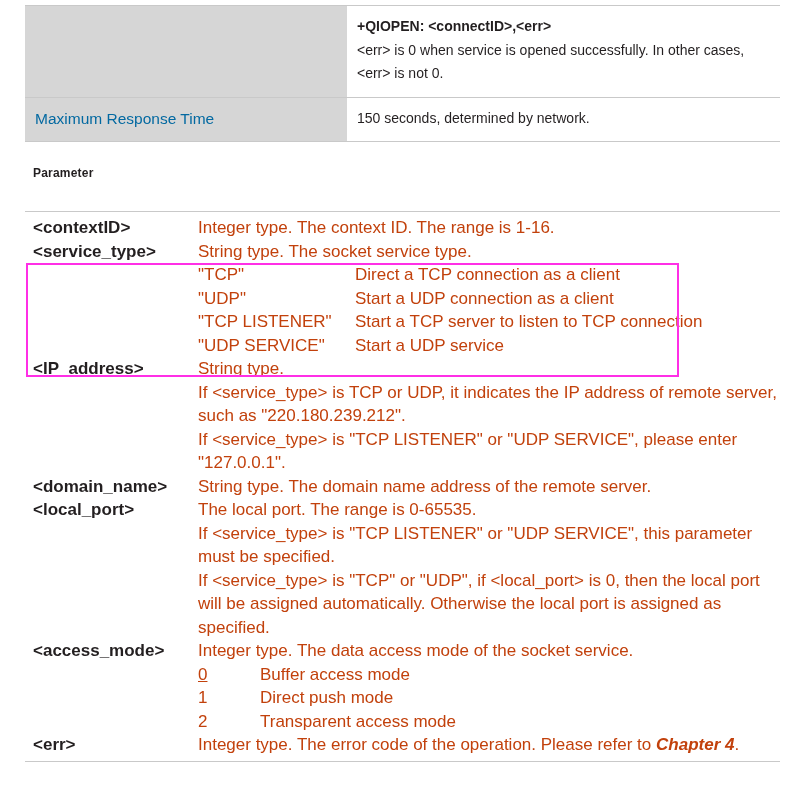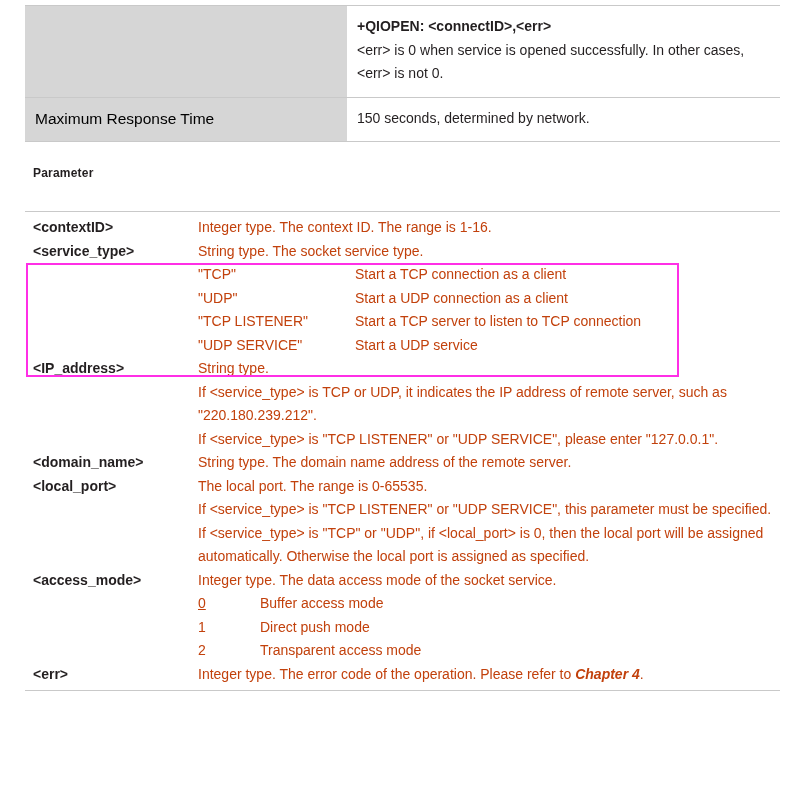--- a/index.html
+++ b/index.html
@@ -35,21 +35,21 @@
     vertical-align: top;
     padding: 0;
     border-bottom: 1px solid #c9c9c9;
   }
   .resp-label-cell {
     width: 302px;
     background: #d6d6d6;
     padding: 9px 10px 11px 10px !important;
     font-size: 15.5px;
     line-height: 23.5px;
-    color: #000000;
+    color: #0369a1;
   }
   .resp-val-cell {
     background: #ffffff;
     padding: 9px 0 11px 10px !important;
     font-size: 14px;
     line-height: 23.5px;
     color: #231f20;
   }
   .resp-val-cell .code-head {
     font-weight: bold;
@@ -79,21 +79,21 @@
   .param-table {
     width: 755px;
     border-collapse: collapse;
     table-layout: fixed;
     border-top: 1px solid #c9c9c9;
     border-bottom: 1px solid #c9c9c9;
   }
   .param-table td {
     padding: 0;
     vertical-align: top;
-    font-size: 14px;
+    font-size: 17px;
     line-height: 23.5px;
   }
   td.p-name {
     width: 165px;
     font-weight: bold;
     padding-left: 8px !important;
     white-space: nowrap;
     color: #231f20;
   }
   td.p-desc {
@@ -174,21 +174,21 @@
         </tr>
 
 
         <tr class="p-row">
           <td class="p-name">&lt;service_type&gt;</td>
           <td class="p-desc">
             <span class="desc-line">String type. The socket service type.</span>
             <span class="enum">
               <span class="enum-row">
                 <span class="enum-key">"TCP"</span>
-                <span class="enum-val">Start a TCP connection as a client</span>
+                <span class="enum-val">Direct a TCP connection as a client</span>
               </span>
               <span class="enum-row">
                 <span class="enum-key">"UDP"</span>
                 <span class="enum-val">Start a UDP connection as a client</span>
               </span>
               <span class="enum-row">
                 <span class="enum-key">"TCP LISTENER"</span>
                 <span class="enum-val">Start a TCP server to listen to TCP connection</span>
               </span>
               <span class="enum-row">

